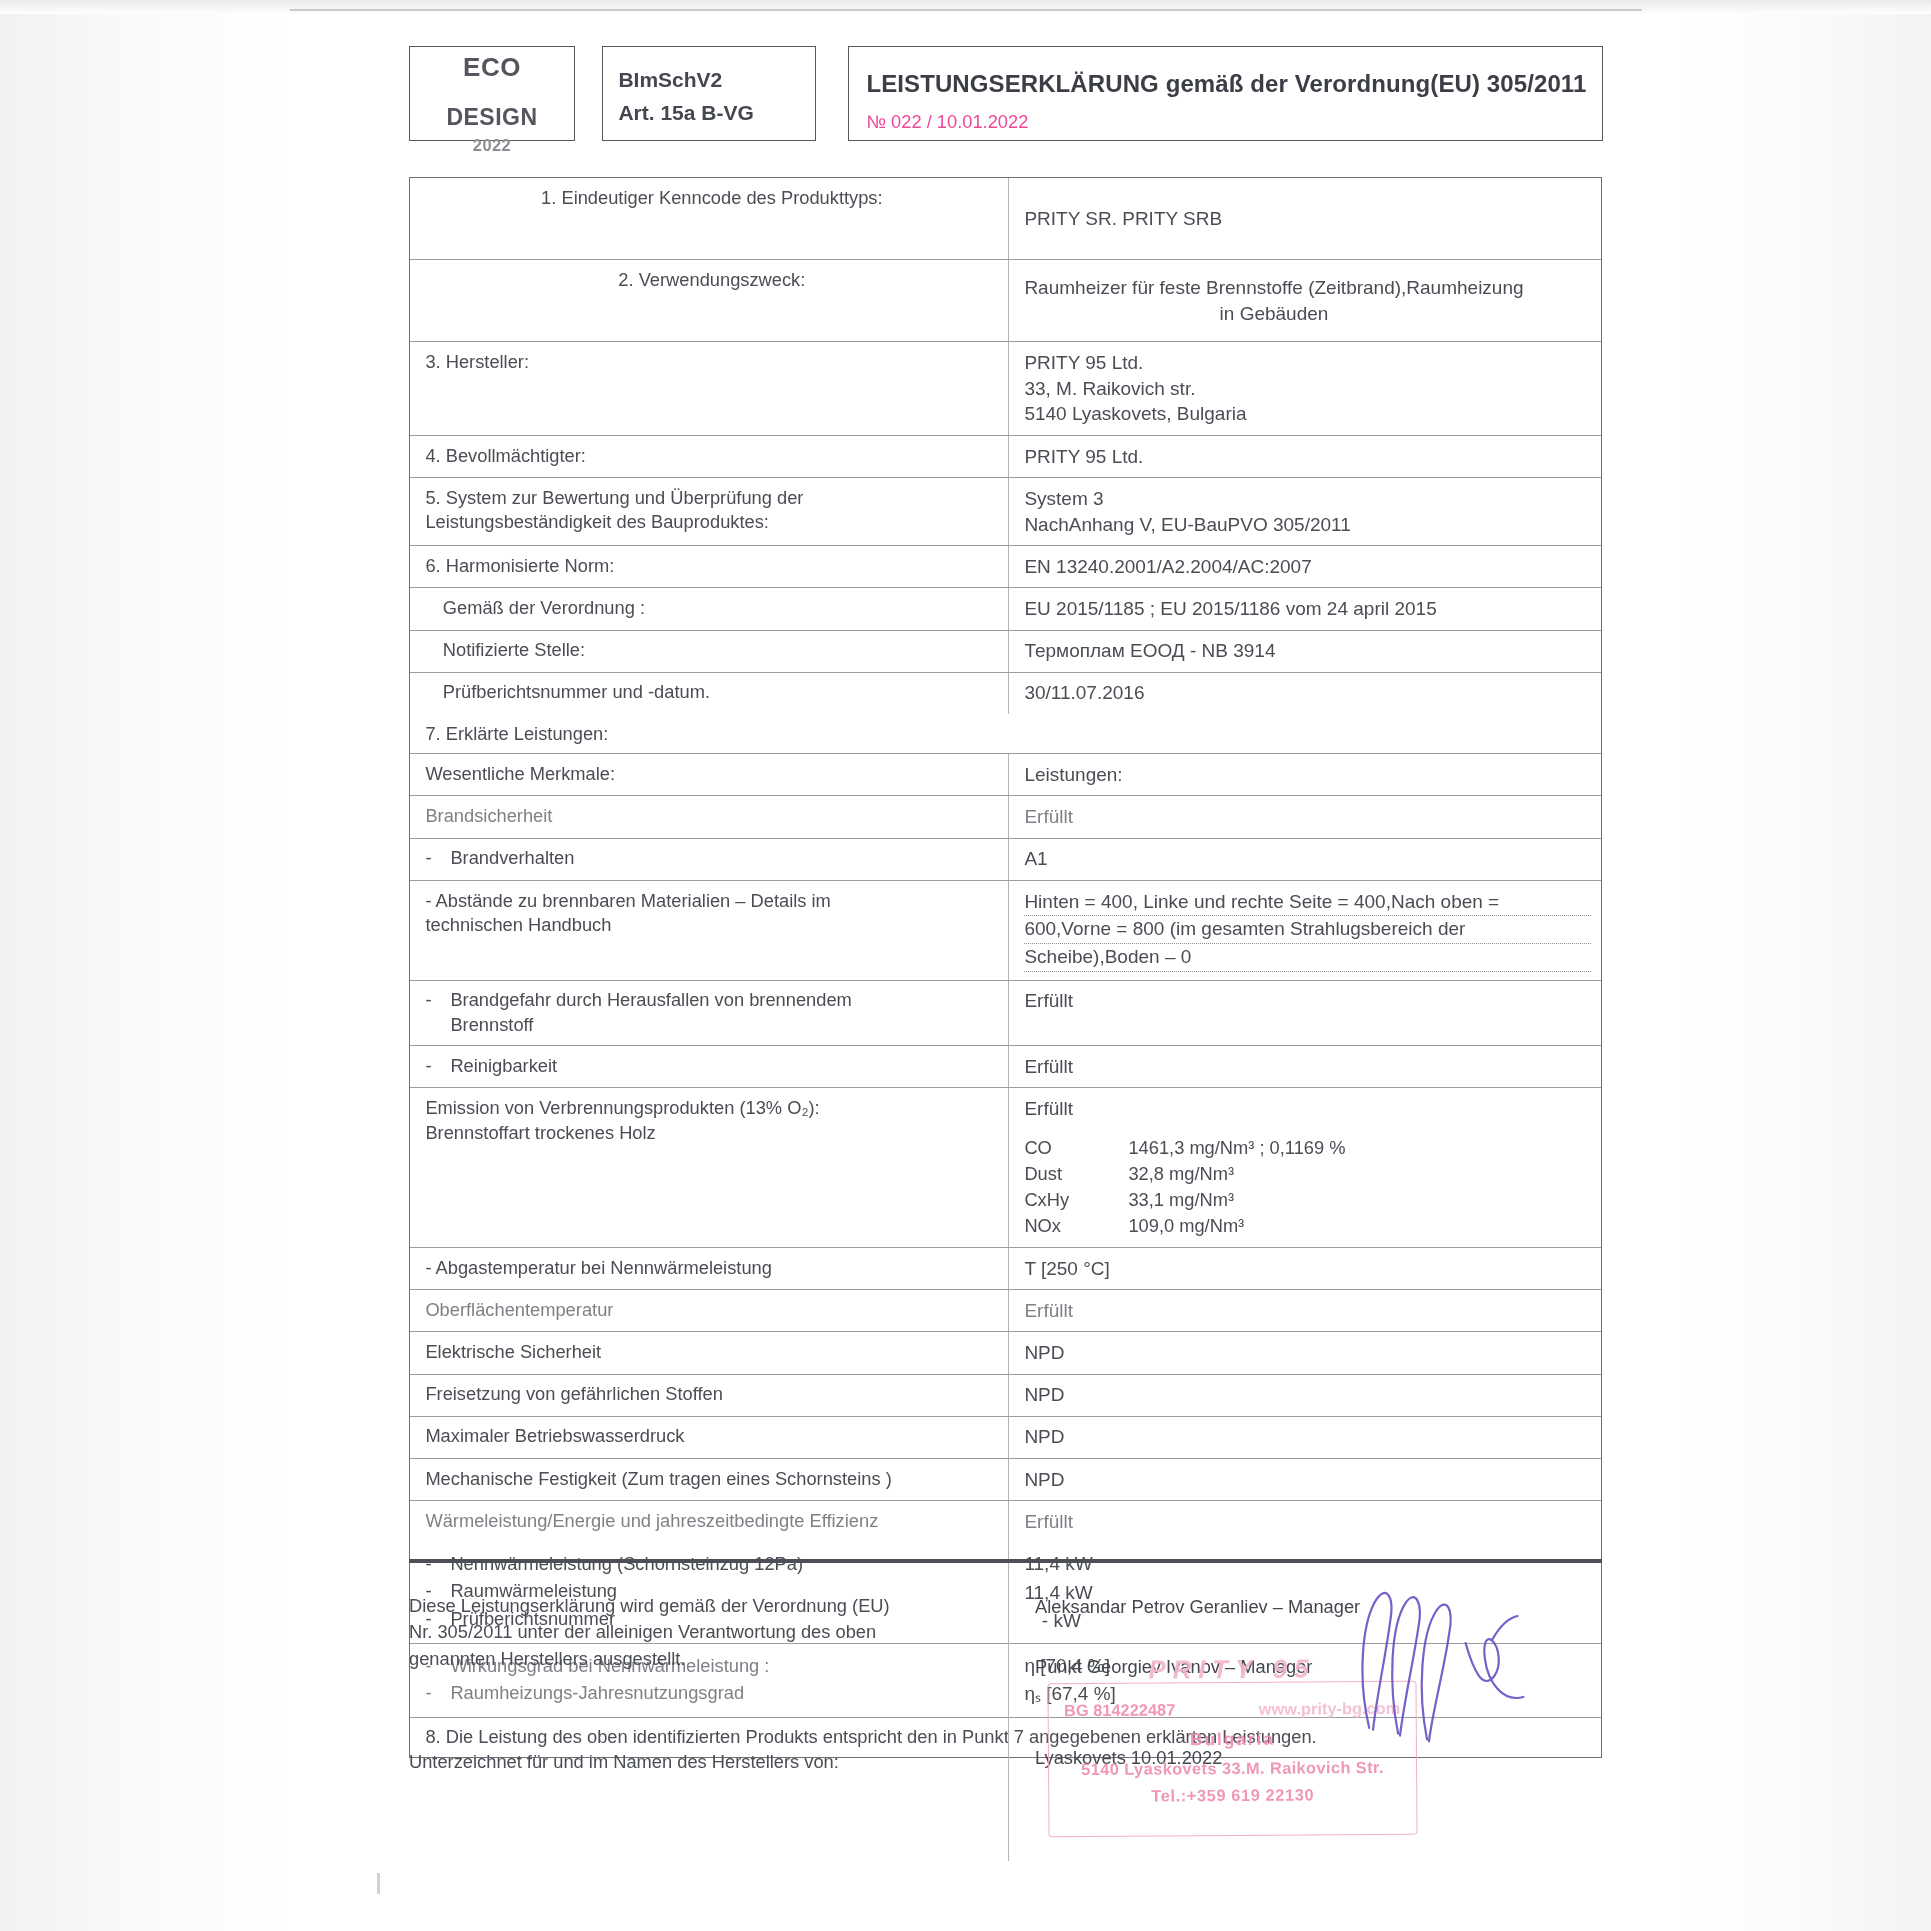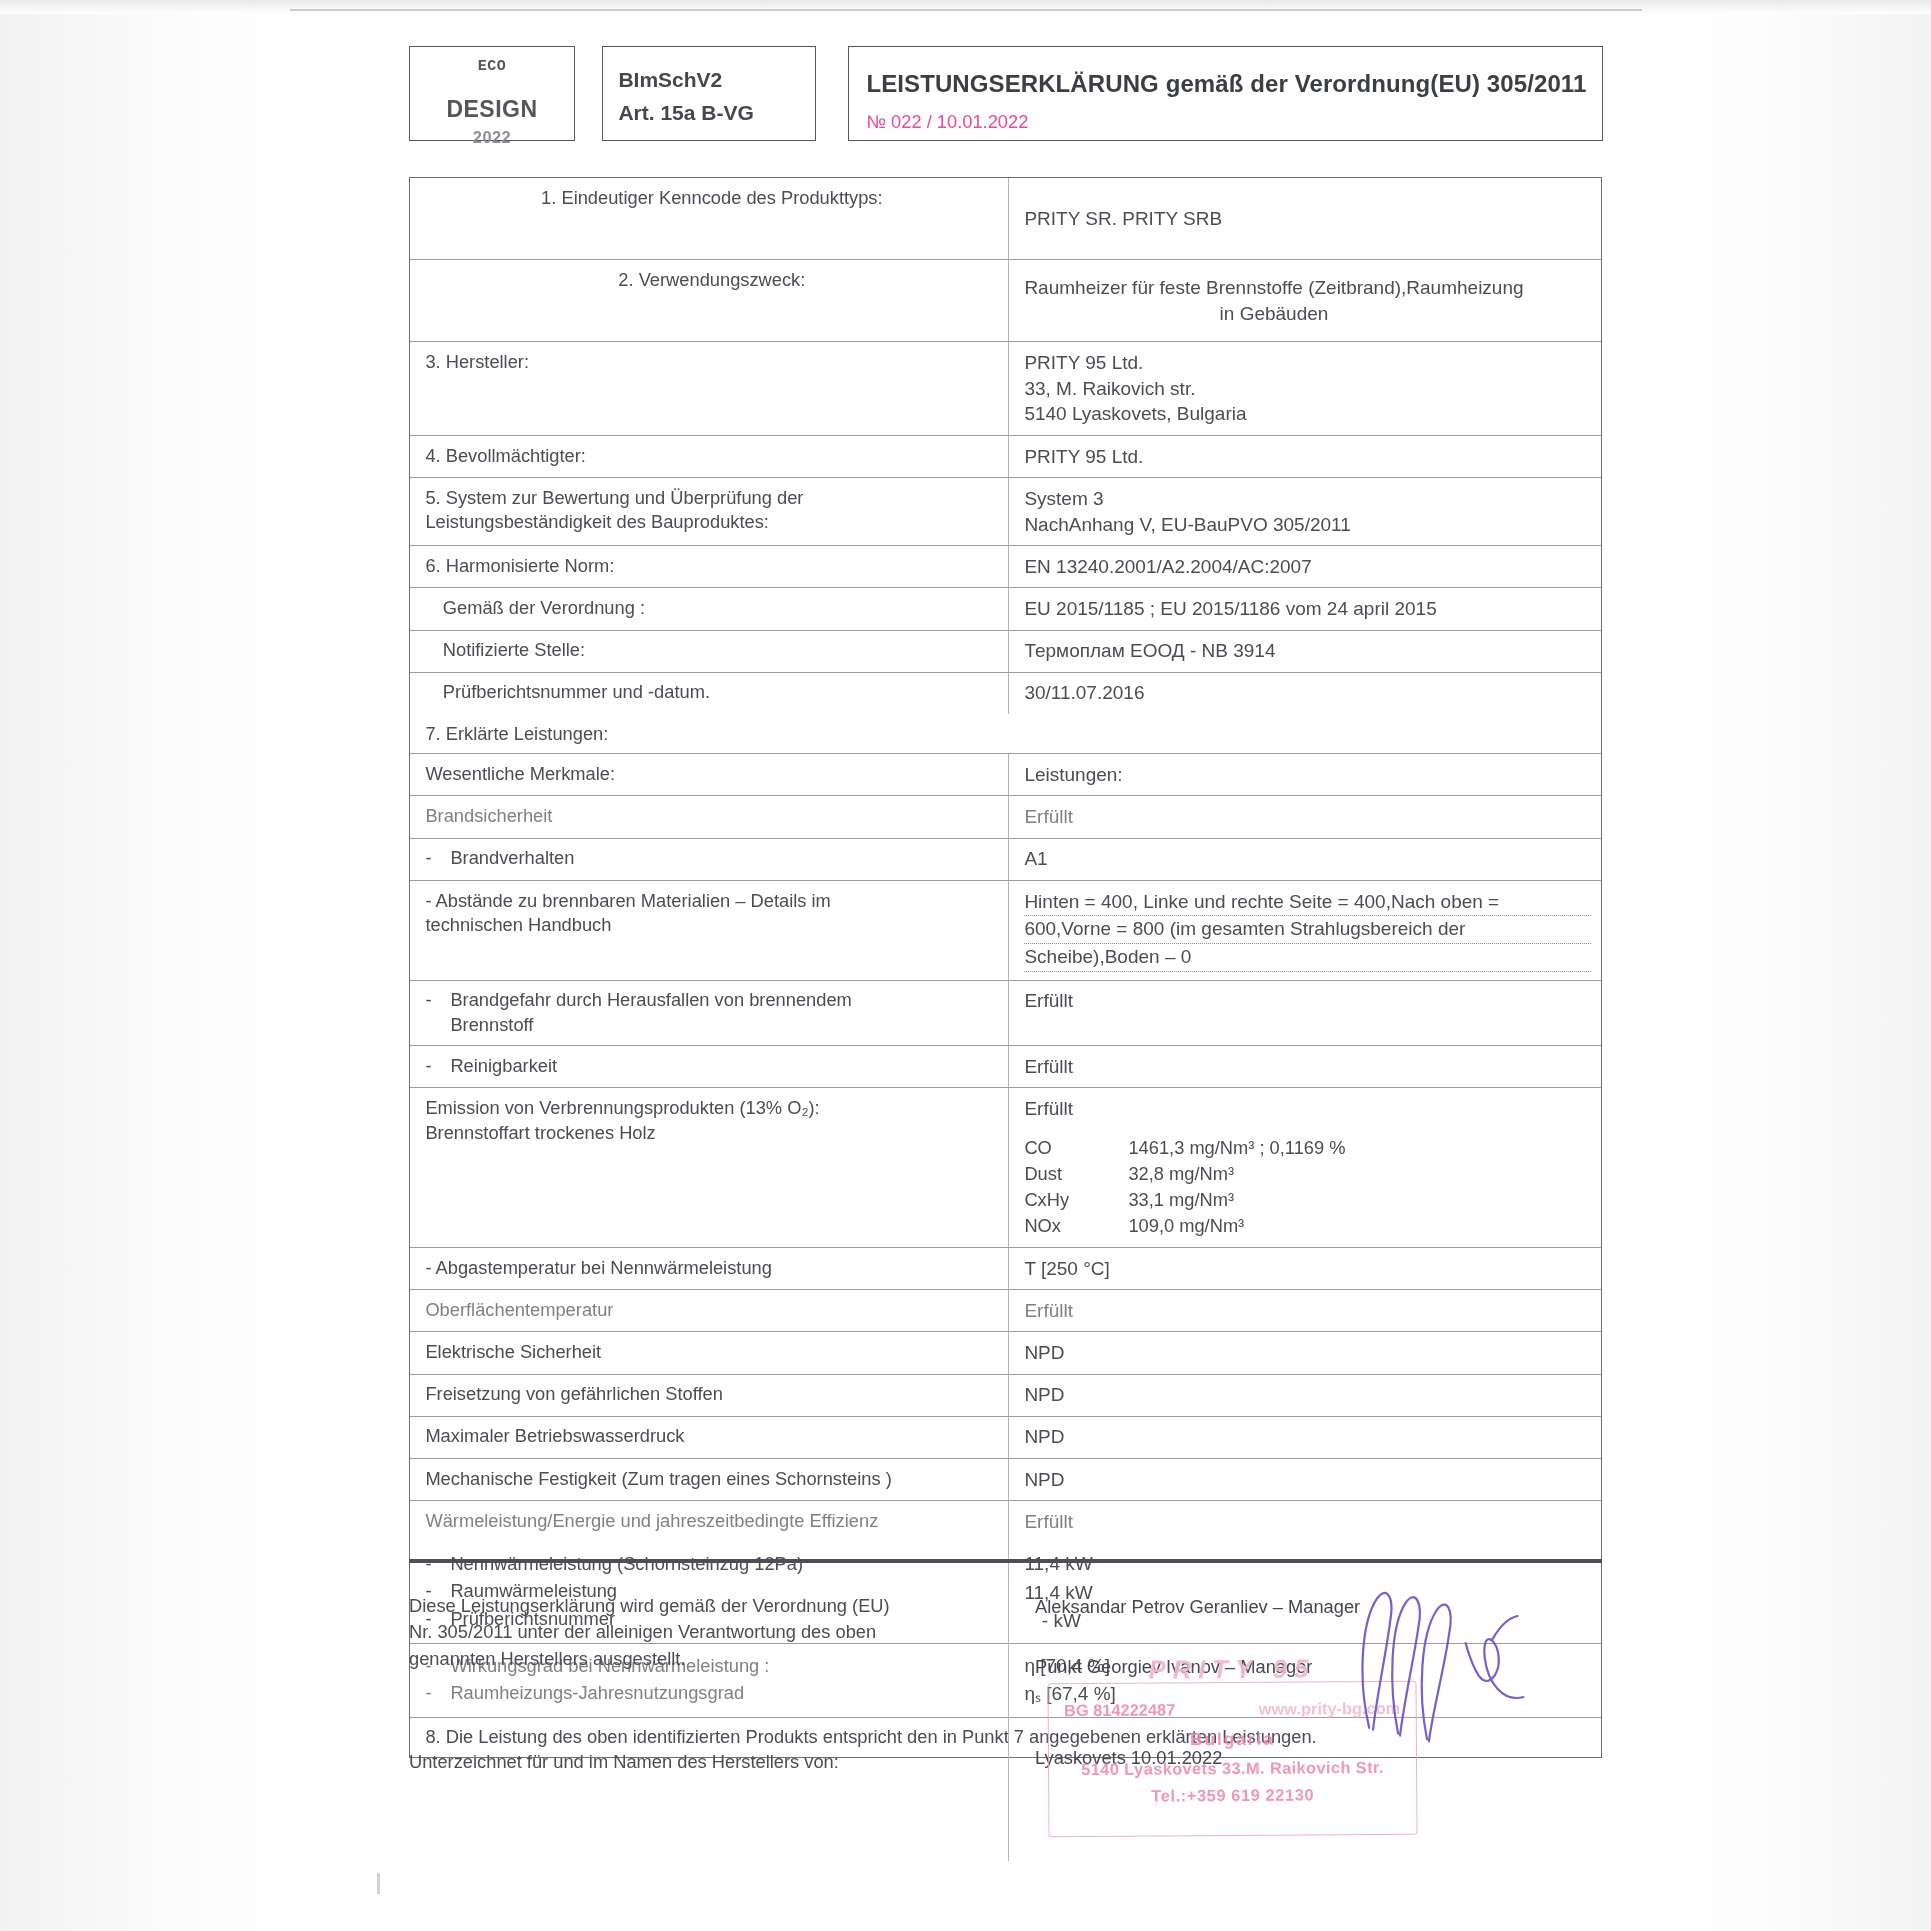--- a/index.html
+++ b/index.html
@@ -51,21 +51,21 @@
   .hdr.eco{left:409px;width:166px;}
   .hdr.bim{left:602px;width:214px;}
   .hdr.title{left:848px;width:755px;}
 
   .eco-txt{
     text-align:center;
     font-weight:bold;
     letter-spacing:0.5px;
     color:#53565d;
   }
-  .eco-l1{font-size:15px;margin-top:11px;font-family:Liberation Mono, monospace;}
+  .eco-l1{font-size:26px;margin-top:5px;}
   .eco-l2{font-size:23px;margin-top:21px;}
   .eco-l3{font-size:16.4px;margin-top:4.8px;color:#8b8d92;}
 
   .bim-l1{font-size:21px;font-weight:bold;margin:21px 0 0 15.4px;color:#44474e;}
   .bim-l2{font-size:21px;font-weight:bold;margin:8.7px 0 0 15.4px;color:#44474e;}
 
   .title-l1{font-size:24px;font-weight:bold;margin:23px 0 0 17.4px;color:#3b3e45;letter-spacing:0.1px;}
   .title-l2{font-size:18.3px;margin:12.6px 0 0 17.4px;color:#ec4899;}
 
   

